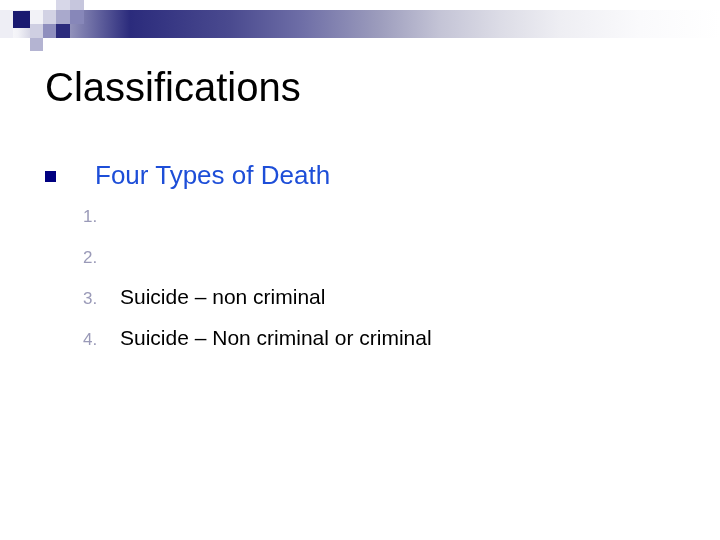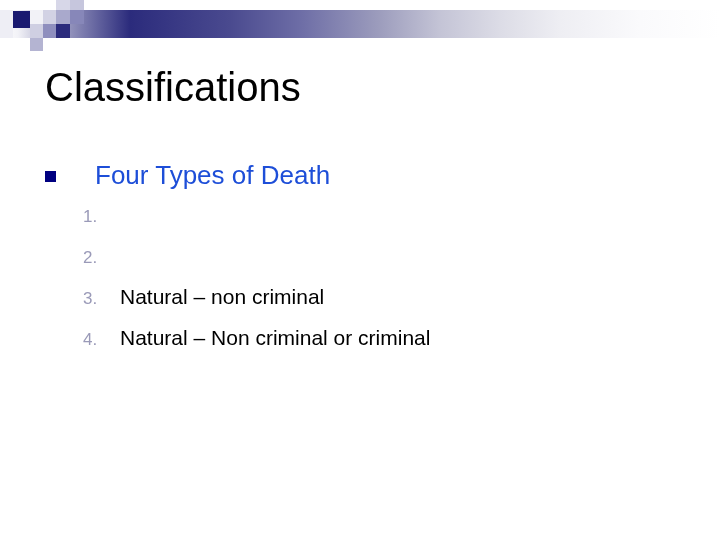--- a/index.html
+++ b/index.html
@@ -143,19 +143,19 @@
   <div id="body-content">
 
     <div class="lvl1">
       <span class="lvl1-bullet"></span>
       <span>Four Types of Death</span>
     </div>
 
     <ol class="lvl2-list" id="numbered-list">
         <li class="lvl2"><span class="lvl2-num" style="color: rgb(154, 154, 184);">1.</span></li>
         <li class="lvl2"><span class="lvl2-num" style="color: rgb(154, 154, 184);">2.</span></li>
-        <li class="lvl2"><span class="lvl2-num" style="color: rgb(154, 154, 184);">3.</span><span>Natural – non criminal</span></li>
-        <li class="lvl2"><span class="lvl2-num" style="color: rgb(154, 154, 184);">4.</span><span>Natural – Non criminal or criminal</span></li>
+        <li class="lvl2"><span class="lvl2-num" style="color: rgb(154, 154, 184);">3.</span><span>Suicide – non criminal</span></li>
+        <li class="lvl2"><span class="lvl2-num" style="color: rgb(154, 154, 184);">4.</span><span>Suicide – Non criminal or criminal</span></li>
       </ol>
 
   </div>
 
 </div>
 
 </body></html>

